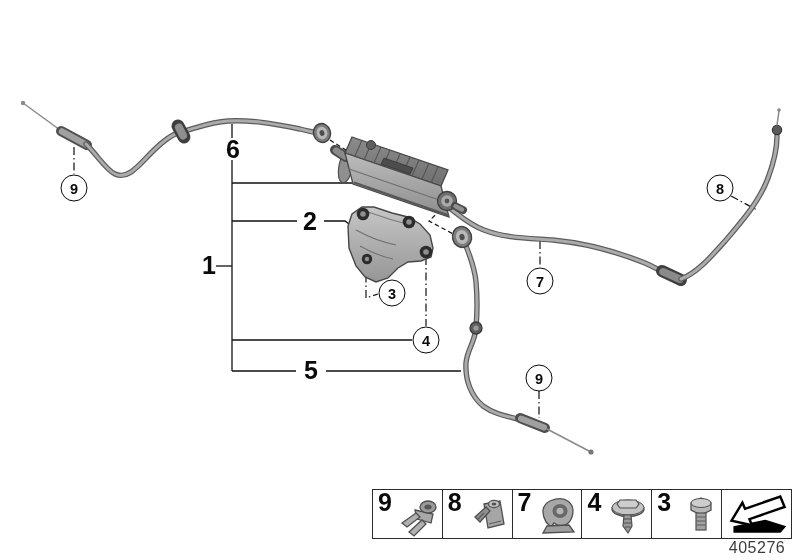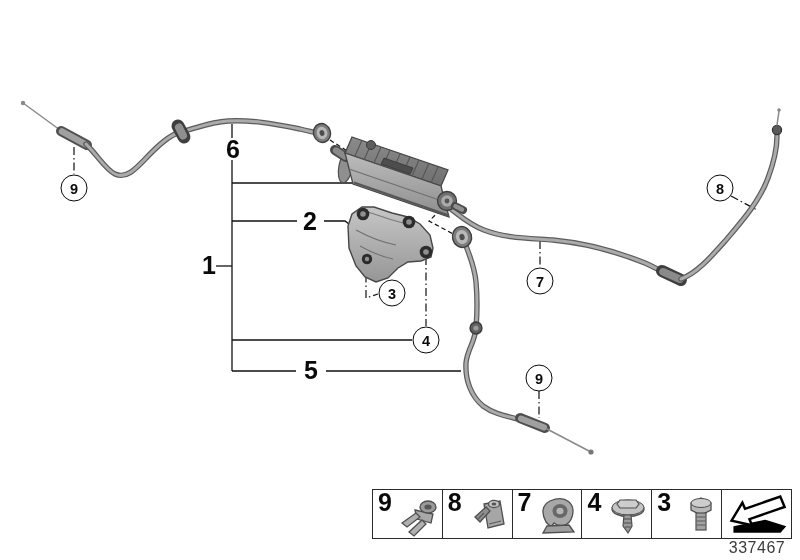--- a/index.html
+++ b/index.html
@@ -293,15 +293,15 @@
     </div>
   </div>
 
   <div class="arrowbox">
     <svg width="66" height="48" viewBox="0 0 70 50">
       <polygon points="10,38 44,31 66,38 60,45 10,45" fill="#000"></polygon>
       <polygon points="8,32 19.5,13 22.3,19.5 59.7,6.5 64.3,17.5 27,30.5 29.7,37" fill="#ffffff" stroke="#000" stroke-width="2.6" stroke-linejoin="miter"></polygon>
     </svg>
   </div>
 
-  <div class="docnum">337467</div>
+  <div class="docnum">405276</div>
 
 </div>
 
 </body></html>

